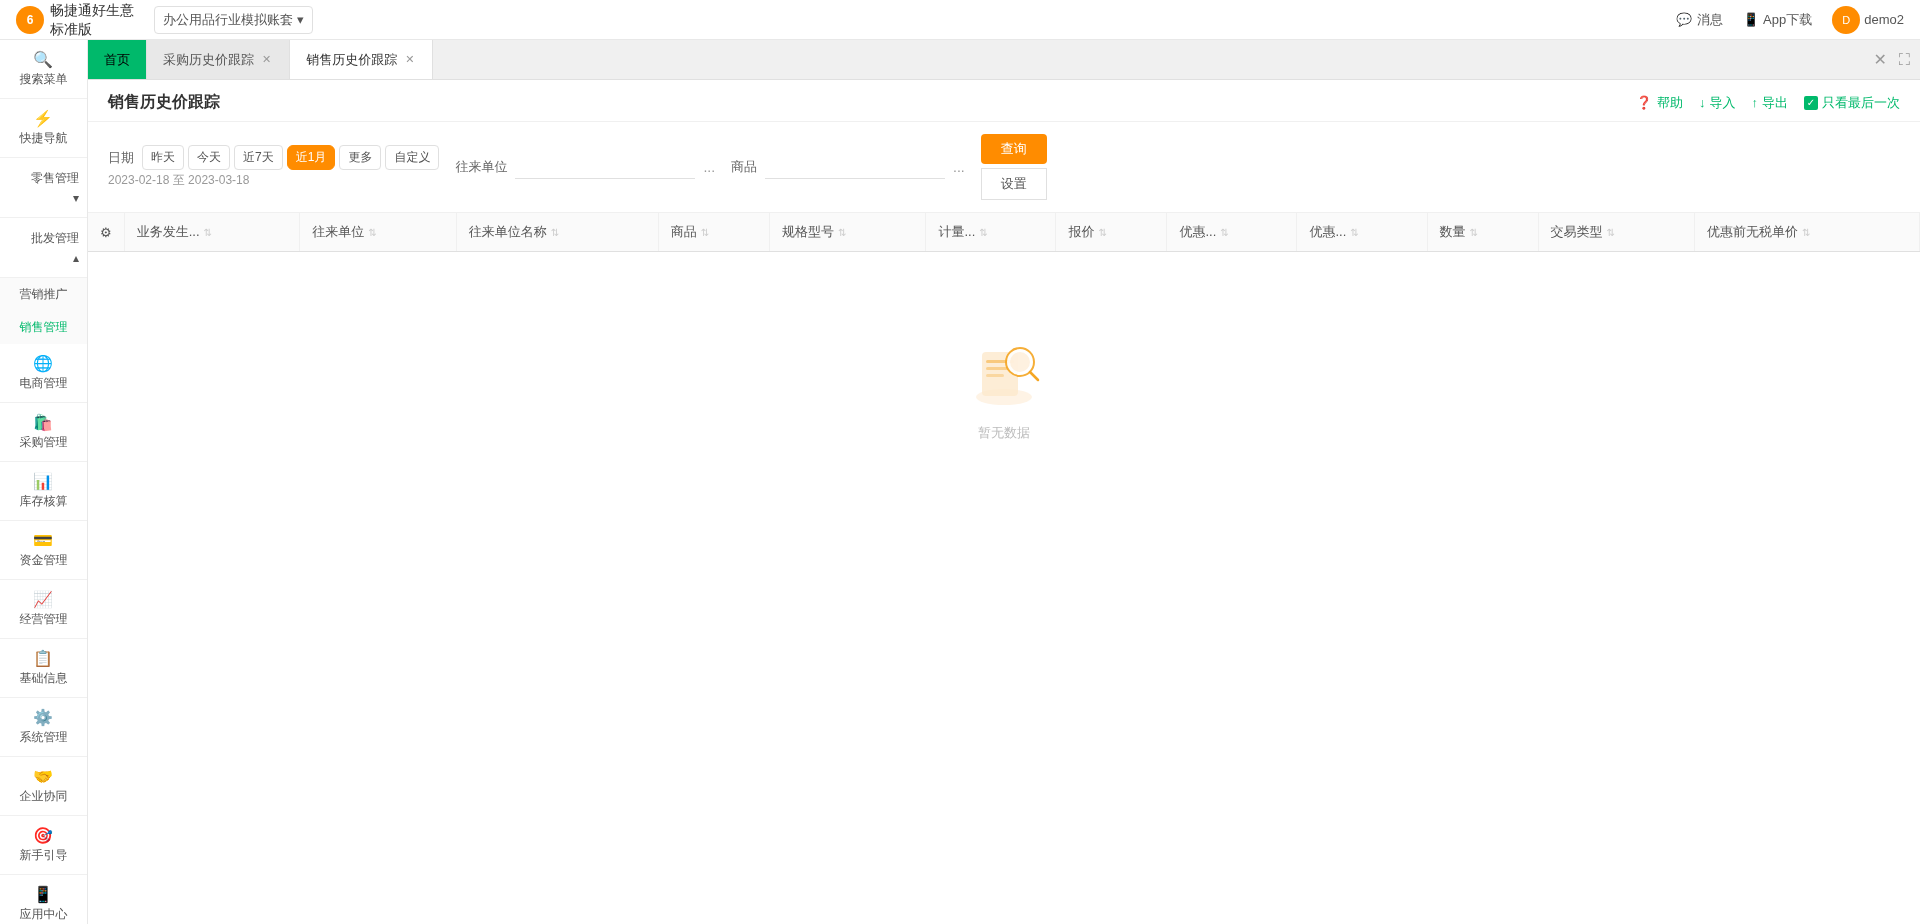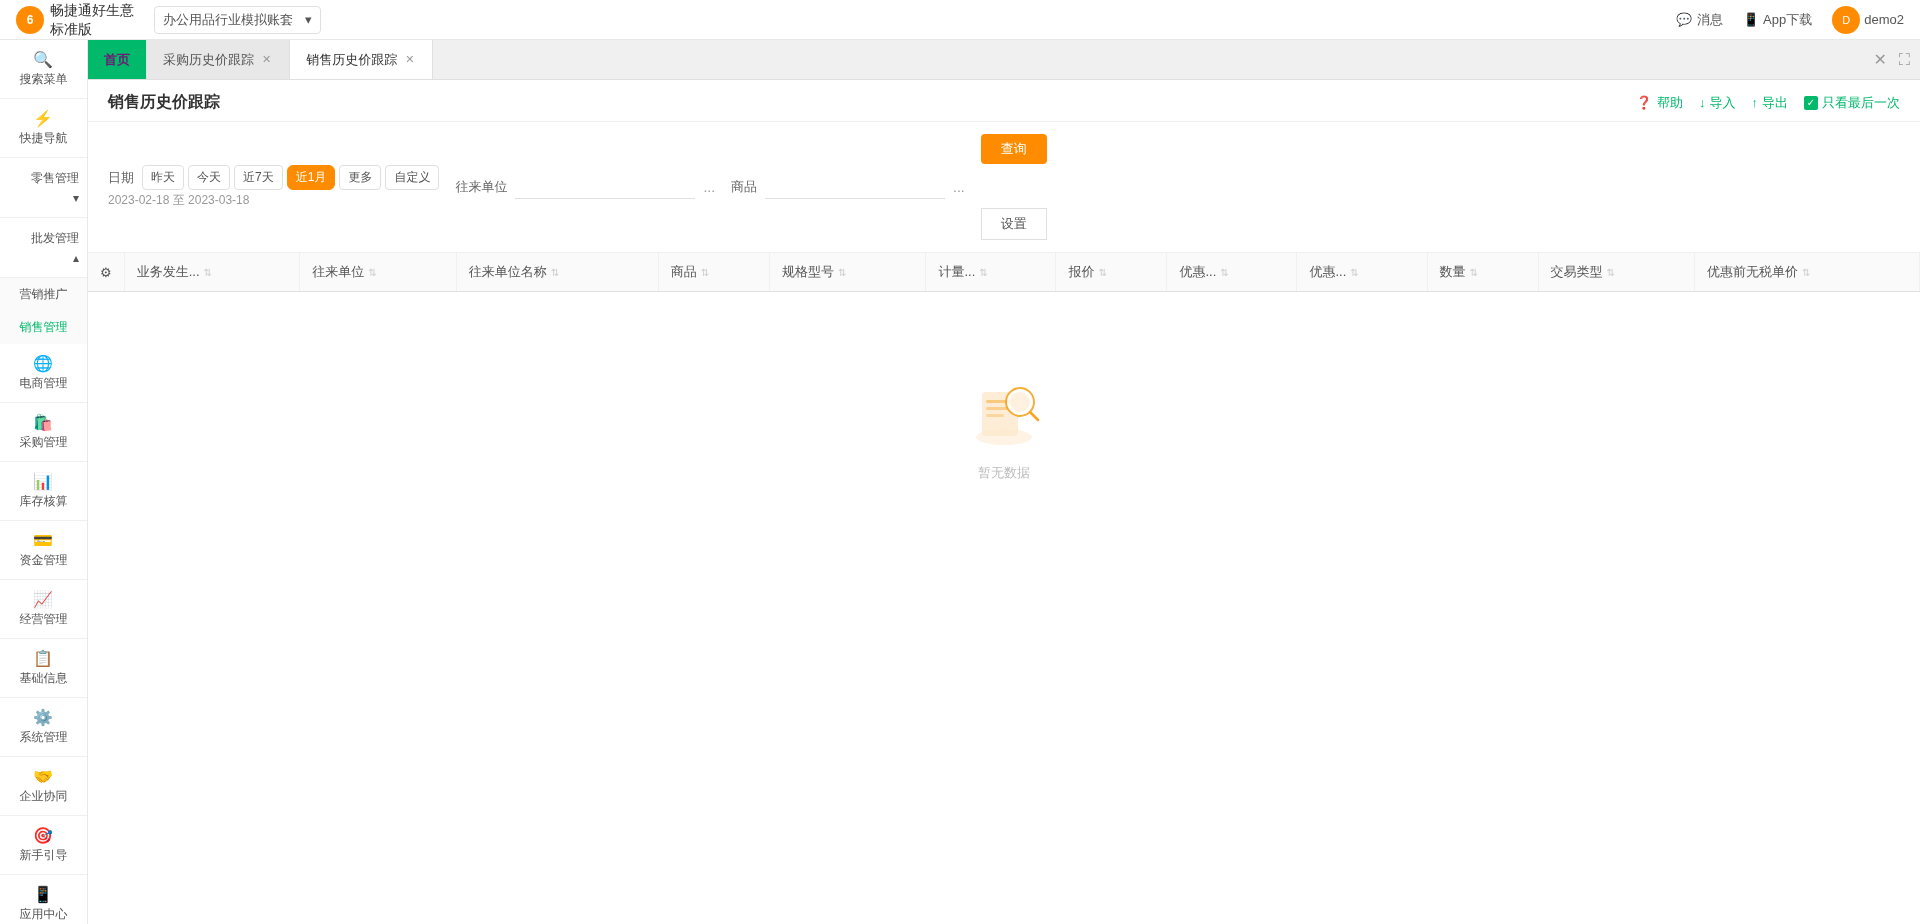--- a/index.html
+++ b/index.html
@@ -39,21 +39,21 @@
       font-weight: bold;
     }
     .logo-text {
       font-size: 14px;
       color: #333;
       line-height: 1.3;
     }
     .app-selector {
       display: flex;
       align-items: center;
-      gap: 12px;
+      gap: 4px;
       padding: 4px 8px;
       border: 1px solid #e0e0e0;
       border-radius: 4px;
       cursor: pointer;
       color: #555;
       font-size: 13px;
       margin-left: 12px;
     }
     .top-header-right {
       display: flex;
@@ -152,22 +152,22 @@
       gap: 6px;
       cursor: pointer;
       font-size: 13px;
       border-right: 1px solid #e0e0e0;
       white-space: nowrap;
       color: #555;
       background: #e8e8e8;
     }
     .tab.home {
       background: #00b96b;
-      color: #701a75;
-      font-weight: 700;
+      color: #000000;
+      font-weight: 400;
     }
     .tab.active {
       background: #fff;
       color: #333;
       font-weight: 500;
     }
     .tab .close-btn {
       font-size: 11px;
       color: #999;
       cursor: pointer;
@@ -310,21 +310,20 @@
       font-size: 13px;
     }
     .settings-btn {
       padding: 6px 14px;
       background: #fff;
       color: #555;
       border: 1px solid #e0e0e0;
       border-radius: 0;
       cursor: pointer;
       font-size: 13px;
-      margin-top: 40px;
     }
     .btn-col {
       display: flex;
       flex-direction: column;
       gap: 4px;
     }
 
     
     .table-area {
       padding: 0 0;

